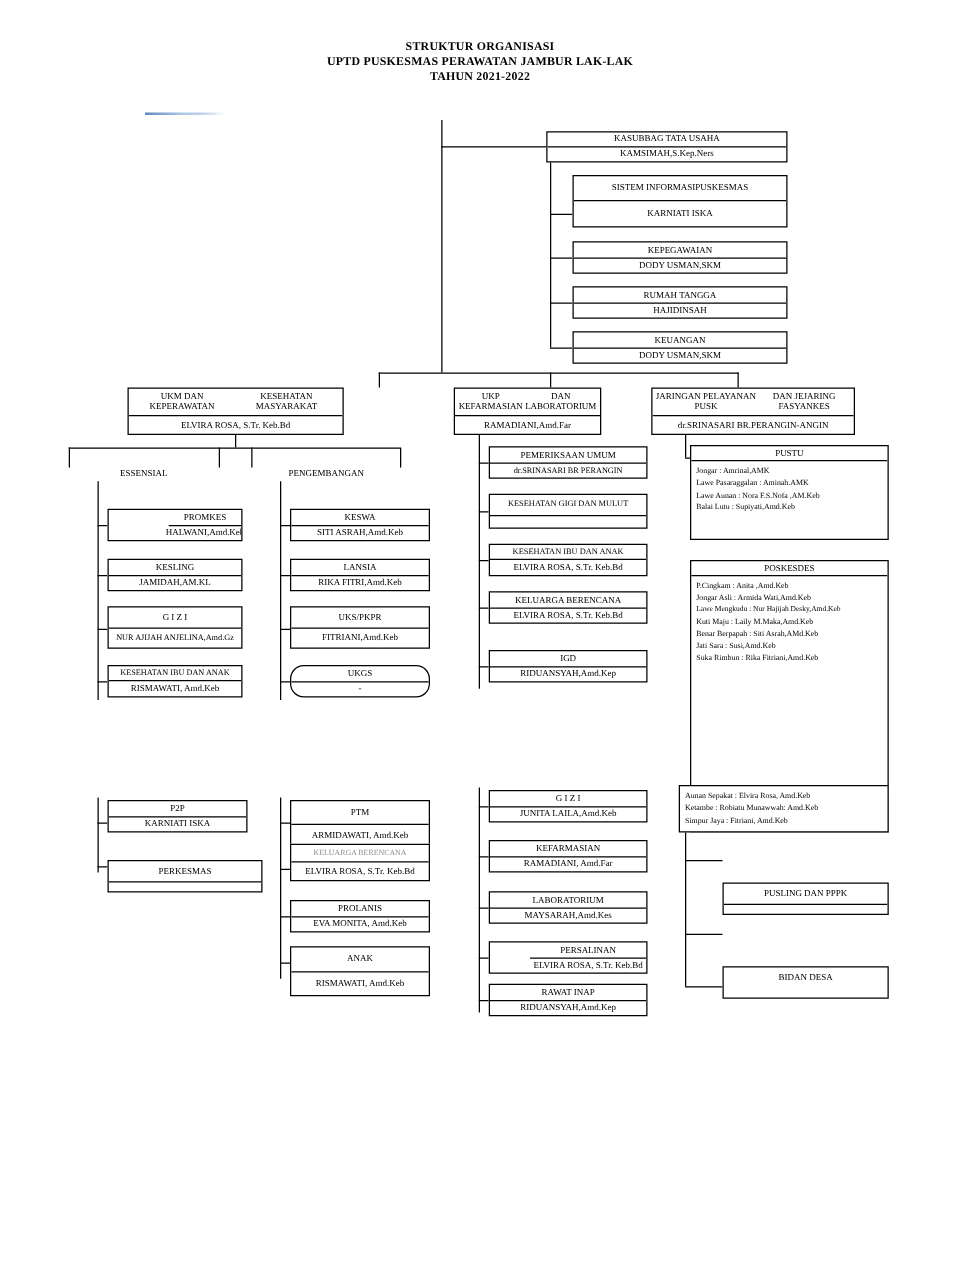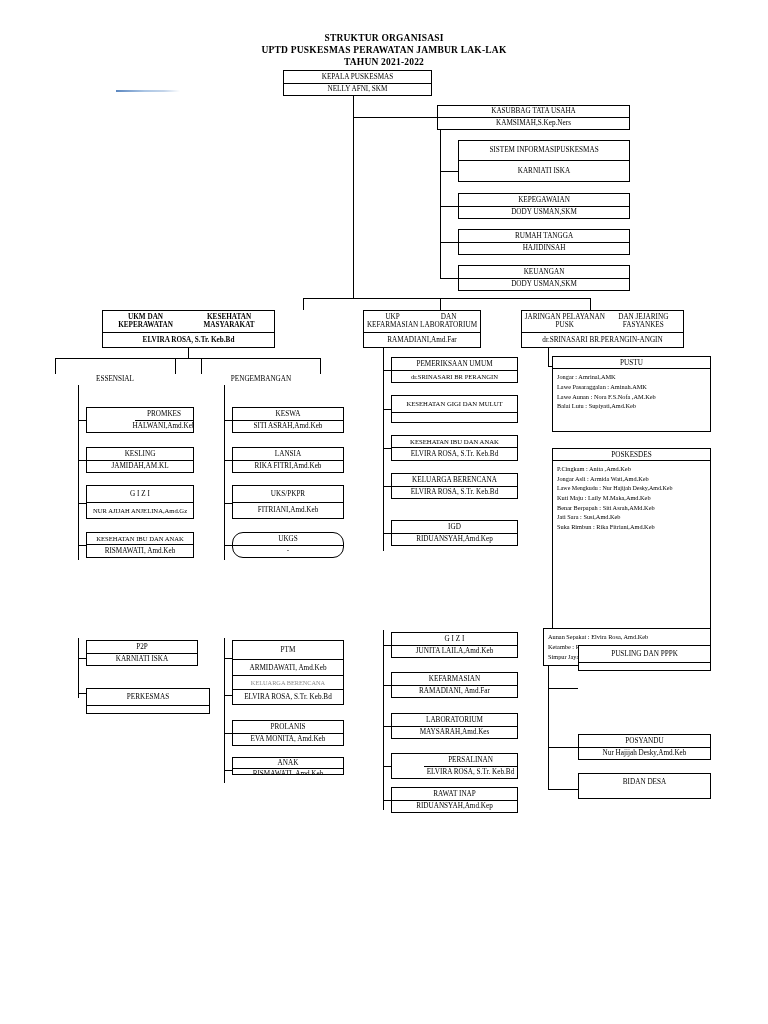--- a/index.html
+++ b/index.html
@@ -82,24 +82,20 @@
 <body>
 
 <div id="chart">
 
   <div class="title" style="left:0;top:33px;width:768px;">STRUKTUR ORGANISASI</div>
   <div class="title" style="left:0;top:45px;width:768px;">UPTD PUSKESMAS PERAWATAN JAMBUR LAK-LAK</div>
   <div class="title" style="left:0;top:57px;width:768px;">TAHUN 2021-2022</div>
 
   <div class="artifact" style="left:116px;top:90px;width:64px;"></div>
 
-  <div class="box" style="left:283px;top:70px;width:149px;height:26px;">
-    <div class="cell">KEPALA PUSKESMAS</div>
-    <div class="cell divider">NELLY AFNI, SKM</div>
-  </div>
 
   <div class="ln lnv" style="left:353px;top:96px;height:202px;"></div>
 
   <div class="ln lnh" style="left:353px;top:117px;width:84px;"></div>
   <div class="box" style="left:437px;top:105px;width:193px;height:25px;">
     <div class="cell">KASUBBAG TATA USAHA</div>
     <div class="cell divider">KAMSIMAH,S.Kep.Ners</div>
   </div>
 
   <div class="ln lnv" style="left:440px;top:130px;height:148px;"></div>
@@ -130,21 +126,21 @@
   <div class="box" style="left:458px;top:265px;width:172px;height:26px;">
     <div class="cell">KEUANGAN</div>
     <div class="cell divider">DODY USMAN,SKM</div>
   </div>
 
   <div class="ln lnh" style="left:303px;top:298px;width:288px;"></div>
   <div class="ln lnv" style="left:303px;top:298px;height:12px;"></div>
   <div class="ln lnv" style="left:440px;top:298px;height:12px;"></div>
   <div class="ln lnv" style="left:590px;top:298px;height:12px;"></div>
 
-  <div class="box" style="left:102px;top:310px;width:173px;height:38px;font-weight:bold;">
+  <div class="box" style="left:102px;top:310px;width:173px;height:38px;">
     <div class="cell two-line">
       <span>UKM DAN KEPERAWATAN</span>
         <br>
       <span>KESEHATAN MASYARAKAT</span>
     </div>
     <div class="cell divider">ELVIRA ROSA, S.Tr. Keb.Bd</div>
   </div>
 
   <div class="box" style="left:363px;top:310px;width:118px;height:38px;">
     <div class="cell two-line">
@@ -254,21 +250,21 @@
     <div class="cell divider">ELVIRA ROSA, S.Tr. Keb.Bd</div>
   </div>
 
   <div class="ln lnh" style="left:224px;top:733px;width:8px;"></div>
   <div class="box" style="left:232px;top:720px;width:112px;height:26px;">
     <div class="cell">PROLANIS</div>
     <div class="cell divider">EVA MONITA, Amd.Keb</div>
   </div>
 
   <div class="ln lnh" style="left:224px;top:770px;width:8px;"></div>
-  <div class="box" style="left:232px;top:757px;width:112px;height:18px;">
+  <div class="box" style="left:232px;top:757px;width:112px;height:40px;justify-content:flex-end;">
     <div class="cell">ANAK</div>
     <div class="cell divider">RISMAWATI, Amd.Keb</div>
   </div>
 
   <div class="ln lnv" style="left:383px;top:348px;height:203px;"></div>
 
   <div class="ln lnh" style="left:383px;top:370px;width:8px;"></div>
   <div class="box" style="left:391px;top:357px;width:127px;height:26px;">
     <div class="cell">PEMERIKSAAN UMUM</div>
     <div class="cell divider" style="font-size:6.6px;">dr.SRINASARI BR PERANGIN</div>
@@ -359,30 +355,26 @@
 
   <div class="plainlist" style="left:543px;top:628px;width:168px;height:38px;">
     <div class="li">Aunan Sepakat : Elvira Rosa, Amd.Keb</div>
     <div class="li">Ketambe : Robiatu Munawwah: Amd.Keb</div>
     <div class="li">Simpur Jaya : Fitriani, Amd.Keb</div>
   </div>
 
   <div class="ln lnv" style="left:548px;top:666px;height:123px;"></div>
 
   <div class="ln lnh" style="left:548px;top:688px;width:30px;"></div>
-  <div class="box" style="left:578px;top:645px;width:133px;height:26px;">
+  <div class="box" style="left:578px;top:706px;width:133px;height:26px;">
     <div class="cell">PUSLING DAN PPPK</div>
     <div class="cell divider"></div>
   </div>
 
   <div class="ln lnh" style="left:548px;top:747px;width:30px;"></div>
-  <div class="box" style="left:578px;top:734px;width:133px;height:26px;">
-    <div class="cell">POSYANDU</div>
-    <div class="cell divider">Nur Hajijah Desky,Amd.Keb</div>
-  </div>
 
   <div class="ln lnh" style="left:548px;top:789px;width:30px;"></div>
   <div class="box" style="left:578px;top:773px;width:133px;height:26px;">
     <div class="cell">BIDAN DESA</div>
     <div class="cell divider" style="border-top:none;"></div>
   </div>
 
 </div>
 
 </body></html>

